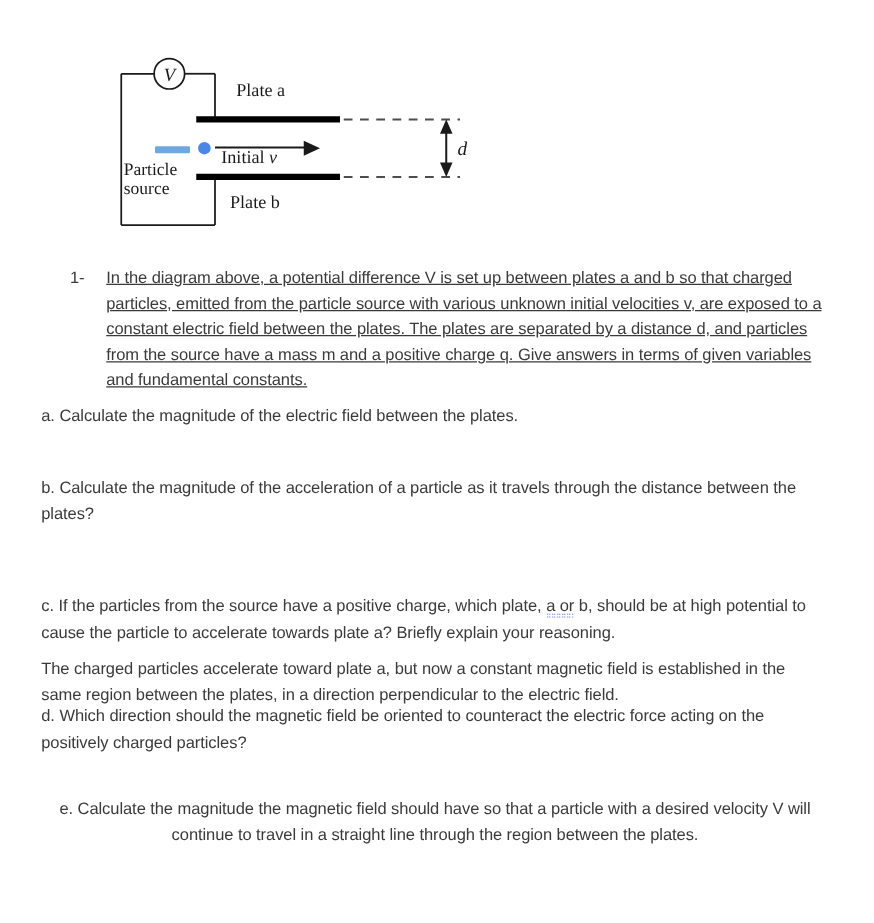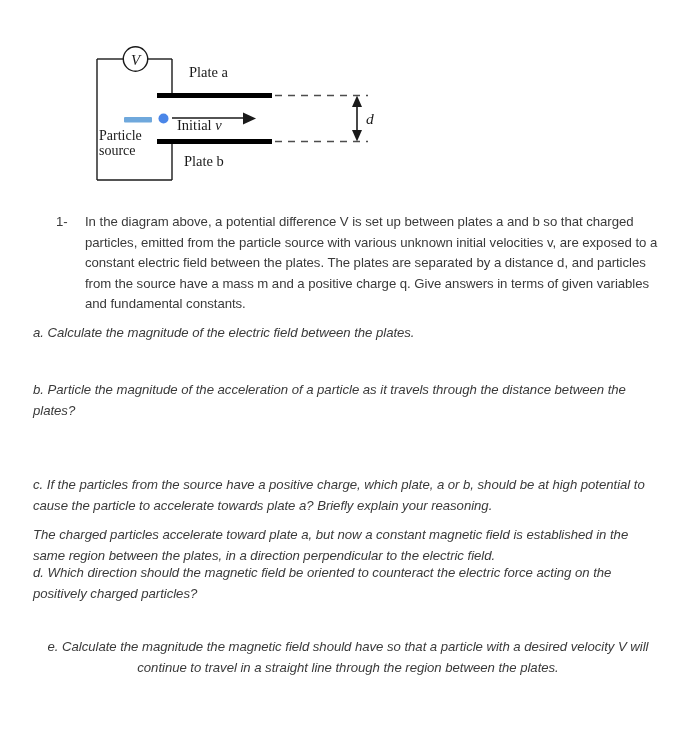--- a/index.html
+++ b/index.html
@@ -48,23 +48,24 @@
     display: flex;
     align-items: flex-start;
   }
   #stem .num {
     flex: 0 0 auto;
     width: 29px;
     white-space: nowrap;
   }
   #stem .stem-text {
     flex: 1 1 auto;
+    text-decoration: underline;
   }
 
-  .part { left: 33px; width: 630px; font-style: italic; }
+  .part { left: 33px; width: 630px; }
 
   #part-a  { top: 323px; }
   #part-b  { top: 380px; }
   #part-c  { top: 475px; }
   #para-c2 { top: 525px; }
   #part-d  { top: 563px; }
   #part-e  { top: 637px; text-align: center; }
 
   
   .squiggle {
@@ -137,21 +138,21 @@
   </svg>
 </div>
 
 <div class="qblock" id="stem">
   <span class="num">1-</span>
   <span class="stem-text">In the diagram above, a potential difference V is set up between plates a and b so that charged particles, emitted from the particle source with various unknown initial velocities v, are exposed to a constant electric field between the plates. The plates are separated by a distance d, and particles from the source have a mass m and a positive charge q. Give answers in terms of given variables and fundamental constants.</span>
 </div>
 
 <div class="qblock part" id="part-a">a. Calculate the magnitude of the electric field between the plates.</div>
 
-<div class="qblock part" id="part-b">b. Particle the magnitude of the acceleration of a particle as it travels through the distance between the plates?</div>
+<div class="qblock part" id="part-b">b. Calculate the magnitude of the acceleration of a particle as it travels through the distance between the plates?</div>
 
 <div class="qblock part" id="part-c"><span>c. If the particles from the source have a positive charge, which plate, </span><span class="squiggle">a or</span><span> b, should be at high potential to cause the particle to accelerate towards plate a? Briefly explain your reasoning.</span></div>
 
 <div class="qblock part" id="para-c2">The charged particles accelerate toward plate a, but now a constant magnetic field is established in the same region between the plates, in a direction perpendicular to the electric field.</div>
 
 <div class="qblock part" id="part-d">d. Which direction should the magnetic field be oriented to counteract the electric force acting on the positively charged particles?</div>
 
 <div class="qblock part" id="part-e">e. Calculate the magnitude the magnetic field should have so that a particle with a desired velocity V will continue to travel in a straight line through the region between the plates.</div>
 
 </body></html>

